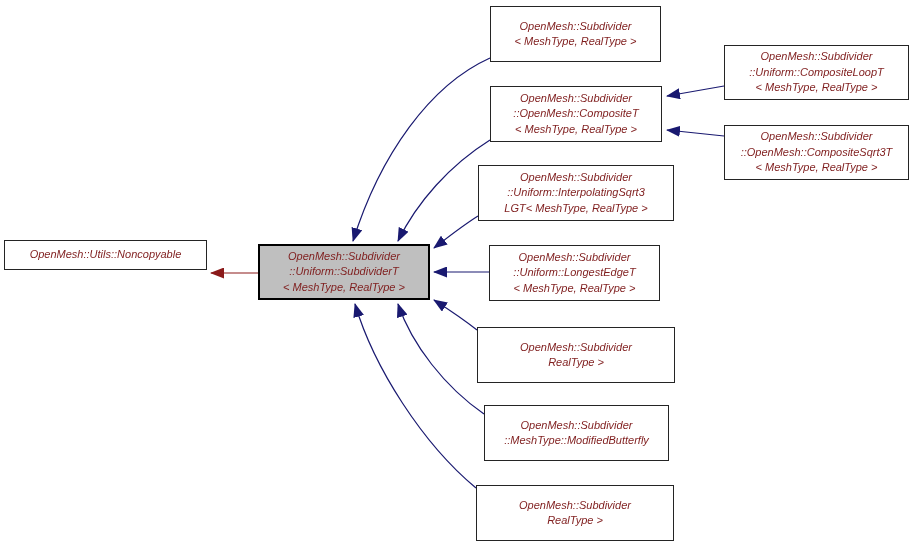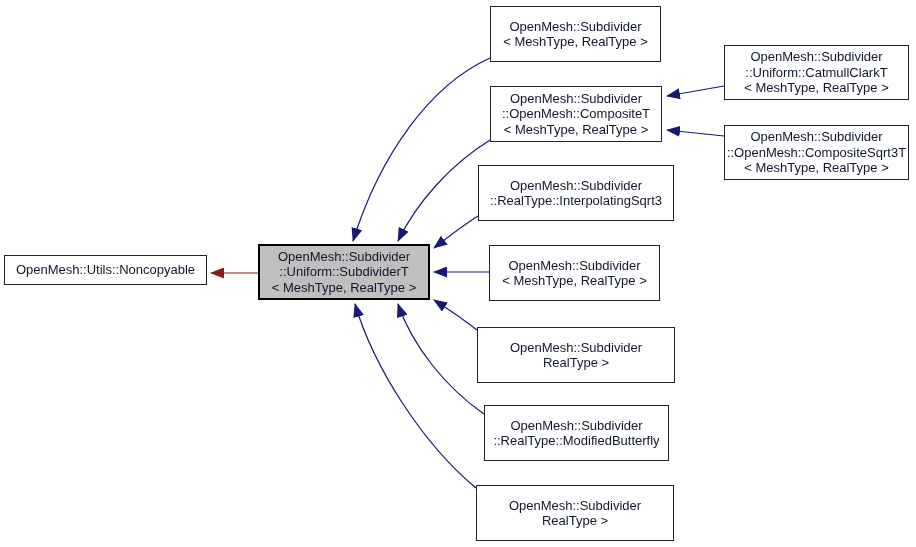--- a/index.html
+++ b/index.html
@@ -25,25 +25,26 @@
   .node {
     position: absolute;
     box-sizing: border-box;
     background: #ffffff;
     border: 1px solid #242424;
     display: flex;
     flex-direction: column;
     justify-content: center;
     align-items: center;
     text-align: center;
-    font-size: 13px;
+    font-size: 11px;
     line-height: 15.5px;
-    color: #0f172a;
+    color: #7f1d1d;
     cursor: pointer;
     white-space: nowrap;
+    font-style: italic;
   }
   .node.highlight {
     background: #bfbfbf;
     border: 2px solid #000000;
     cursor: default;
   }
   .node .nl {
     display: block;
   }
 </style>
@@ -67,21 +68,21 @@
     <path d="M 478,216 C 462,226 447,238 434,248" fill="none" stroke="#191970" stroke-width="1.2" marker-end="url(#arrowBlue)"></path>
     <path d="M 489,272 L 434,272" fill="none" stroke="#191970" stroke-width="1.2" marker-end="url(#arrowBlue)"></path>
     <path d="M 477,330 C 463,319 448,309 434,300" fill="none" stroke="#191970" stroke-width="1.2" marker-end="url(#arrowBlue)"></path>
     <path d="M 484,414 C 445,387 412,345 398,304" fill="none" stroke="#191970" stroke-width="1.2" marker-end="url(#arrowBlue)"></path>
     <path d="M 476,488 C 423,444 374,368 355,304" fill="none" stroke="#191970" stroke-width="1.2" marker-end="url(#arrowBlue)"></path>
     <path d="M 724,86 L 667,96" fill="none" stroke="#191970" stroke-width="1.2" marker-end="url(#arrowBlue)"></path>
     <path d="M 724,136 L 667,130" fill="none" stroke="#191970" stroke-width="1.2" marker-end="url(#arrowBlue)"></path>
     <path d="M 258,273 L 211,273" fill="none" stroke="#8b1a1a" stroke-width="1.2" marker-end="url(#arrowRed)"></path>
   </svg>
 
-  <div class="node" style="left:4px; top:255px; width:203px; height:30px;">
+  <div class="node" style="left:4px; top:240px; width:203px; height:30px;">
     <span class="nl">OpenMesh::Utils::Noncopyable</span>
   </div>
 
   <div class="node highlight" style="left:258px; top:244px; width:172px; height:56px;">
     <span class="nl">OpenMesh::Subdivider</span>
     <span class="nl">::Uniform::SubdividerT</span>
     <span class="nl">&lt; MeshType, RealType &gt;</span>
   </div>
 
   <div class="node" style="left:490px; top:6px; width:171px; height:56px;">
@@ -90,46 +91,48 @@
   </div>
 
   <div class="node" style="left:490px; top:86px; width:172px; height:56px;">
     <span class="nl">OpenMesh::Subdivider</span>
     <span class="nl">::OpenMesh::CompositeT</span>
     <span class="nl">&lt; MeshType, RealType &gt;</span>
   </div>
 
   <div class="node" style="left:478px; top:165px; width:196px; height:56px;">
     <span class="nl">OpenMesh::Subdivider</span>
-    <span class="nl">::RealType::InterpolatingSqrt3</span>
+    <span class="nl">::Uniform::InterpolatingSqrt3</span>
+    <span class="nl">LGT&lt; MeshType, RealType &gt;</span>
   </div>
 
   <div class="node" style="left:489px; top:245px; width:171px; height:56px;">
     <span class="nl">OpenMesh::Subdivider</span>
+    <span class="nl">::Uniform::LongestEdgeT</span>
     <span class="nl">&lt; MeshType, RealType &gt;</span>
   </div>
 
   <div class="node" style="left:477px; top:327px; width:198px; height:56px;">
     <span class="nl">OpenMesh::Subdivider</span>
     <span class="nl">RealType &gt;</span>
   </div>
 
   <div class="node" style="left:484px; top:405px; width:185px; height:56px;">
     <span class="nl">OpenMesh::Subdivider</span>
-    <span class="nl">::RealType::ModifiedButterfly</span>
+    <span class="nl">::MeshType::ModifiedButterfly</span>
   </div>
 
   <div class="node" style="left:476px; top:485px; width:198px; height:56px;">
     <span class="nl">OpenMesh::Subdivider</span>
     <span class="nl">RealType &gt;</span>
   </div>
 
   <div class="node" style="left:724px; top:45px; width:185px; height:55px;">
     <span class="nl">OpenMesh::Subdivider</span>
-    <span class="nl">::Uniform::CatmullClarkT</span>
+    <span class="nl">::Uniform::CompositeLoopT</span>
     <span class="nl">&lt; MeshType, RealType &gt;</span>
   </div>
 
   <div class="node" style="left:724px; top:125px; width:185px; height:55px;">
     <span class="nl">OpenMesh::Subdivider</span>
     <span class="nl">::OpenMesh::CompositeSqrt3T</span>
     <span class="nl">&lt; MeshType, RealType &gt;</span>
   </div>
 
 </div>

